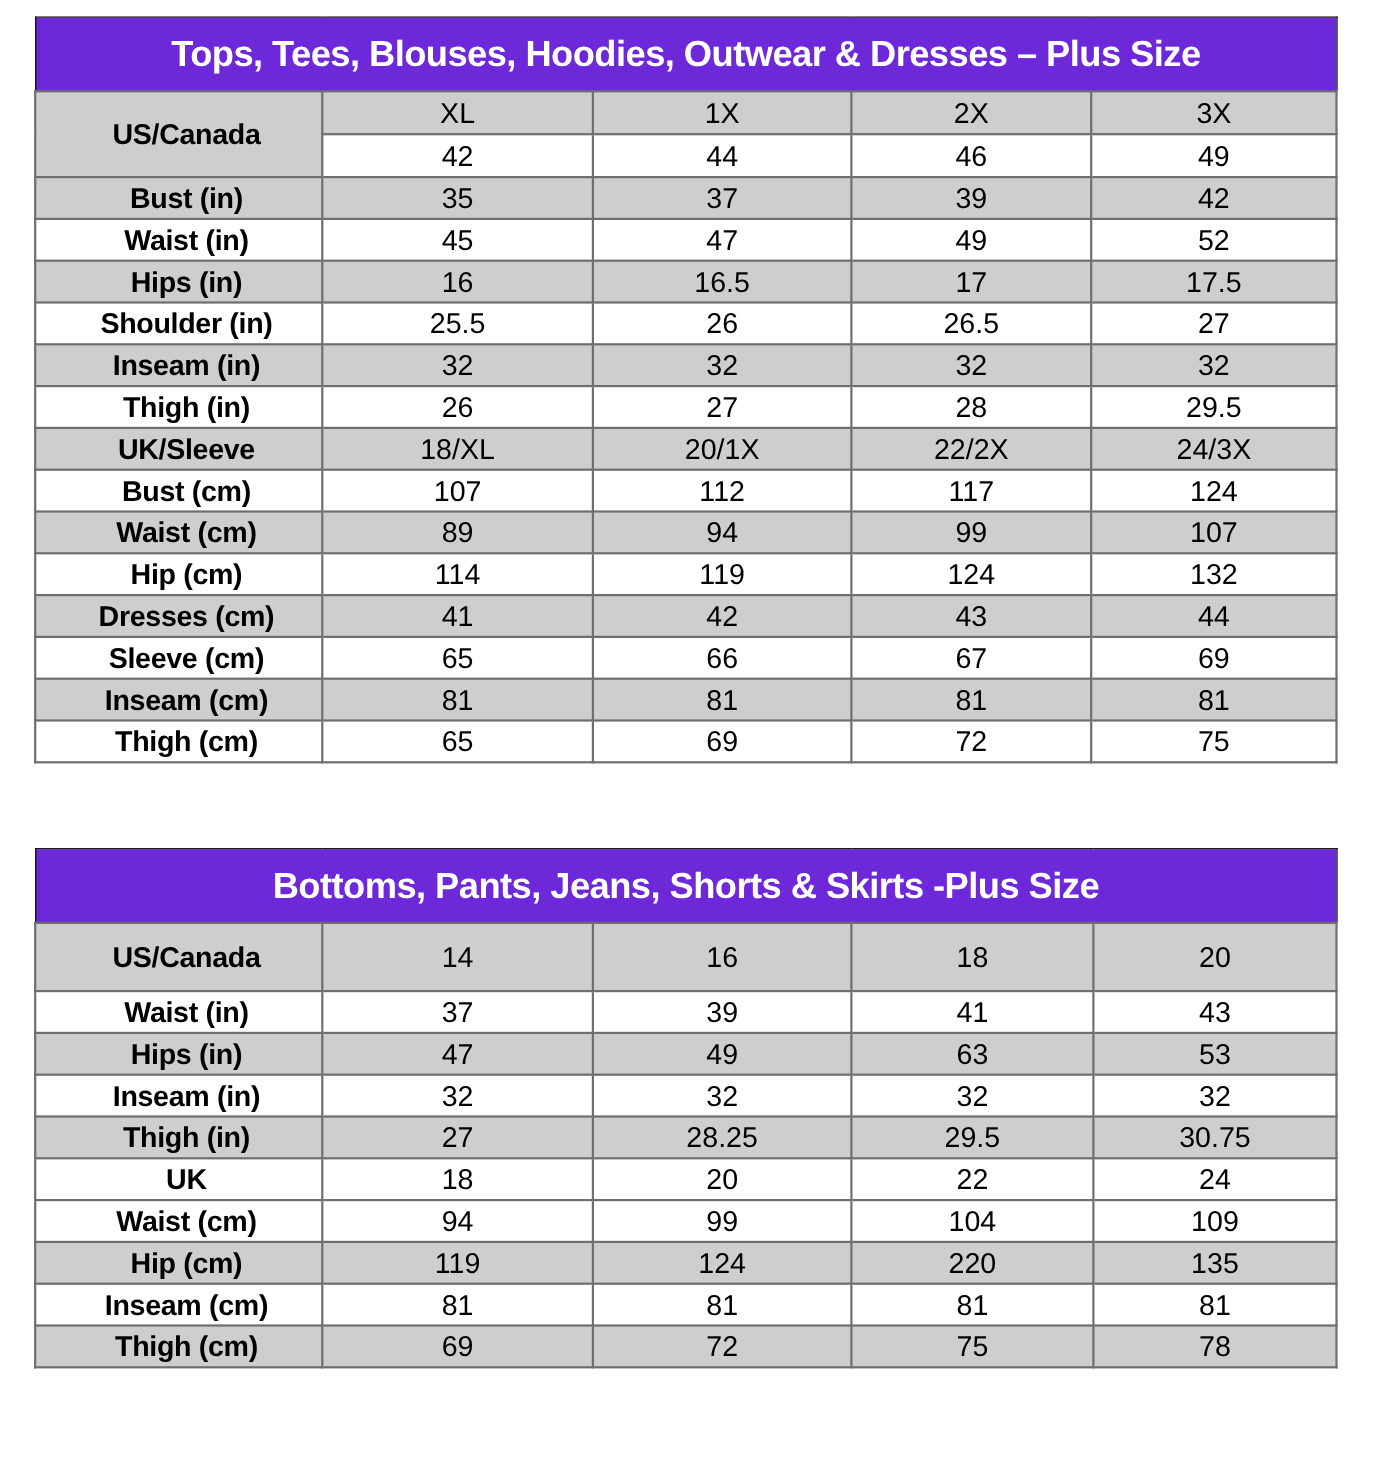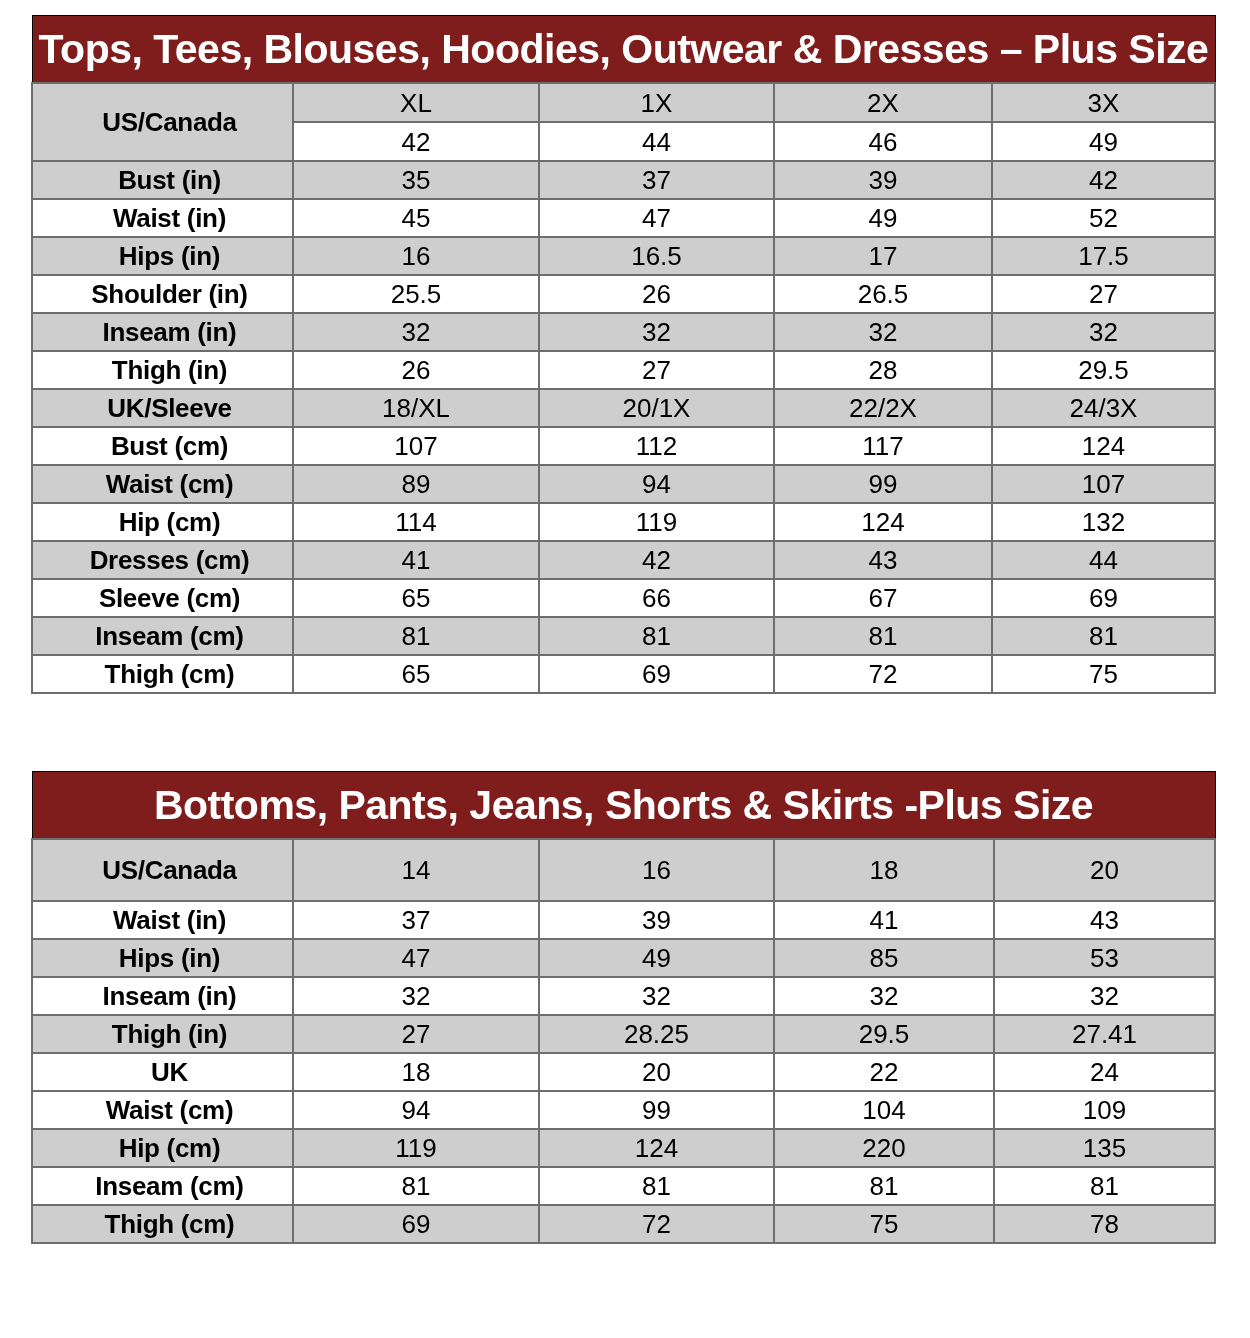--- a/index.html
+++ b/index.html
@@ -19,24 +19,24 @@
       position: absolute;
       left: 31px;
       width: 1183px;
       border-collapse: collapse;
       table-layout: fixed;
     }
     #table-tops { top: 15px; }
     #table-bottoms { top: 771px; }
 
     .size-table th.title {
-      background: #7f1d1d;
+      background: #6d28d9;
       color: #ffffff;
       font-weight: bold;
-      font-size: 41px;
+      font-size: 33px;
       letter-spacing: -0.5px;
       text-align: center;
       height: 66px;
       padding: 0;
       border: 1px solid #000;
     }
     .size-table td {
       border: 2px solid #6e6e6e;
       text-align: center;
       vertical-align: middle;
@@ -218,36 +218,36 @@
       <td class="label">Waist (in)</td>
       <td>37</td>
       <td>39</td>
       <td>41</td>
       <td>43</td>
     </tr>
     <tr class="gray">
       <td class="label">Hips (in)</td>
       <td>47</td>
       <td>49</td>
-      <td>85</td>
+      <td>63</td>
       <td>53</td>
     </tr>
     <tr class="white">
       <td class="label">Inseam (in)</td>
       <td>32</td>
       <td>32</td>
       <td>32</td>
       <td>32</td>
     </tr>
     <tr class="gray">
       <td class="label">Thigh (in)</td>
       <td>27</td>
       <td>28.25</td>
       <td>29.5</td>
-      <td>27.41</td>
+      <td>30.75</td>
     </tr>
     <tr class="white">
       <td class="label">UK</td>
       <td>18</td>
       <td>20</td>
       <td>22</td>
       <td>24</td>
     </tr>
     <tr class="white">
       <td class="label">Waist (cm)</td>

